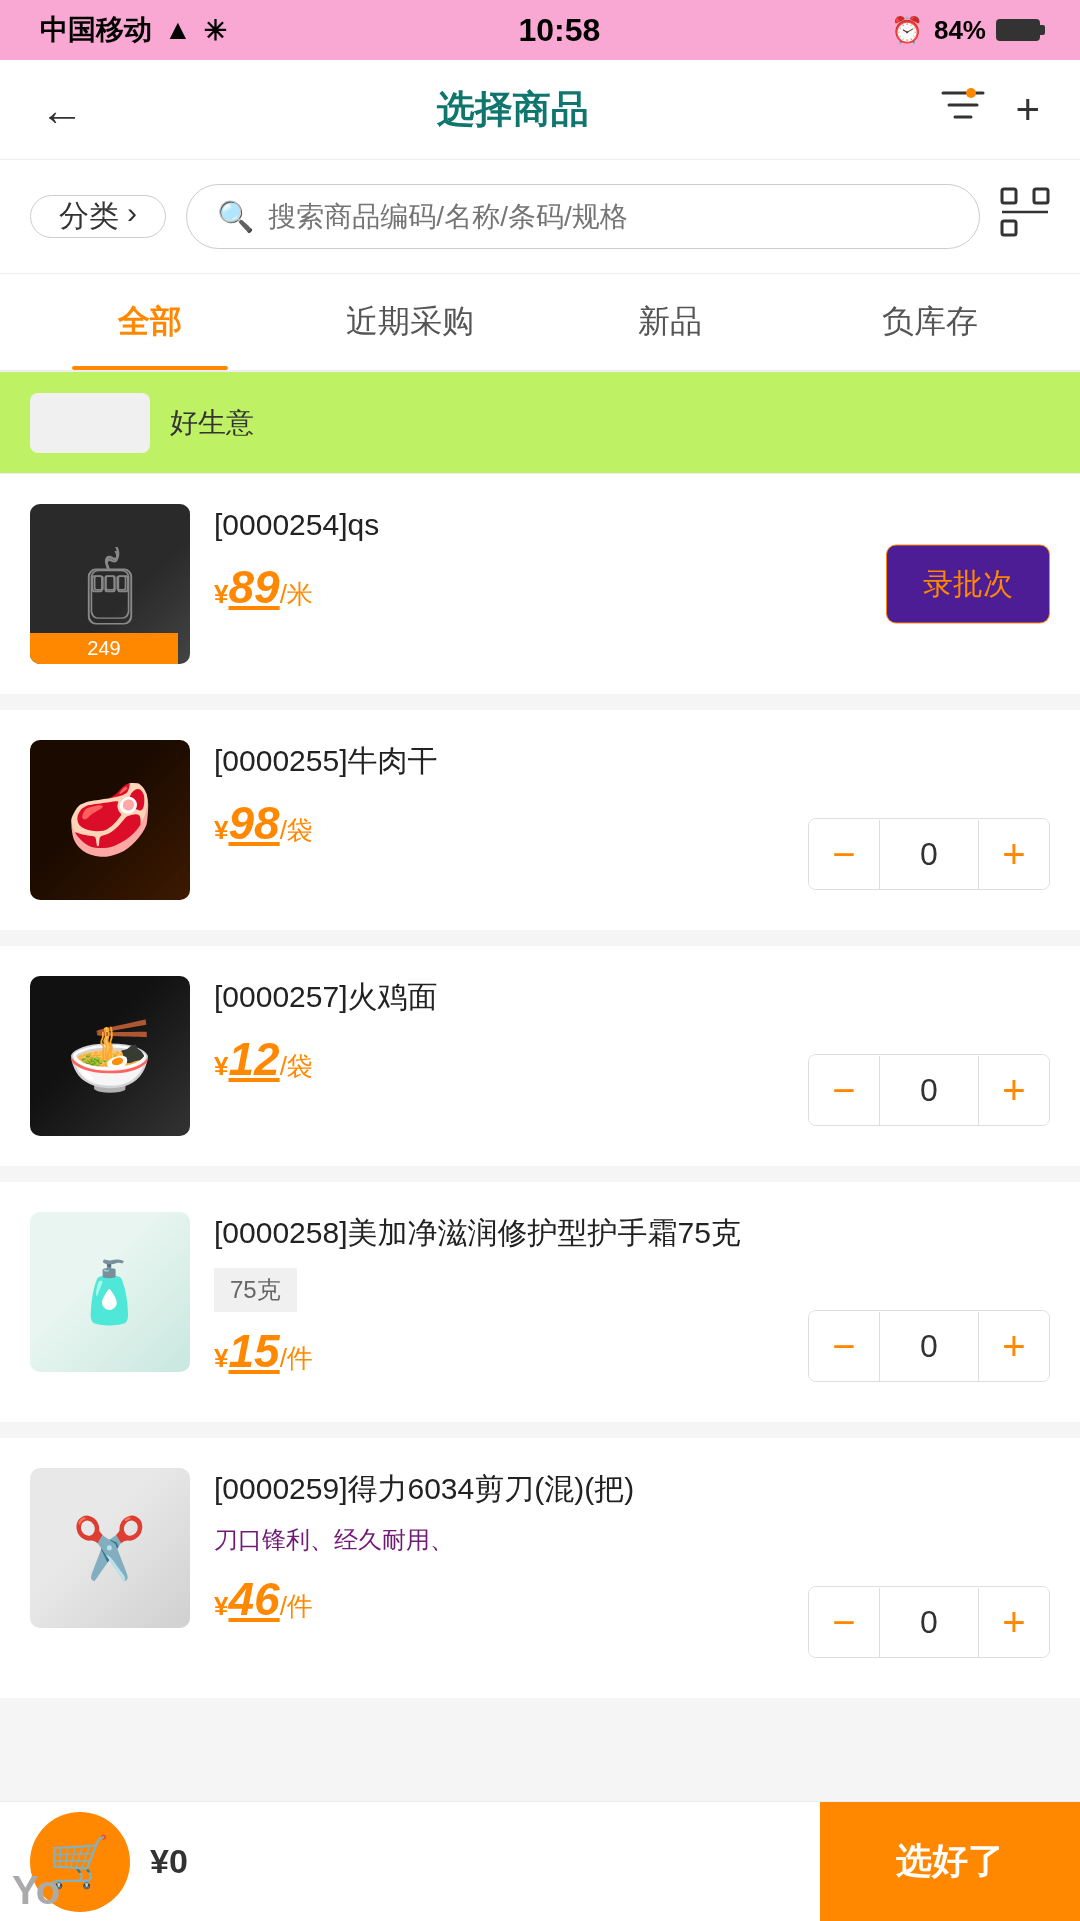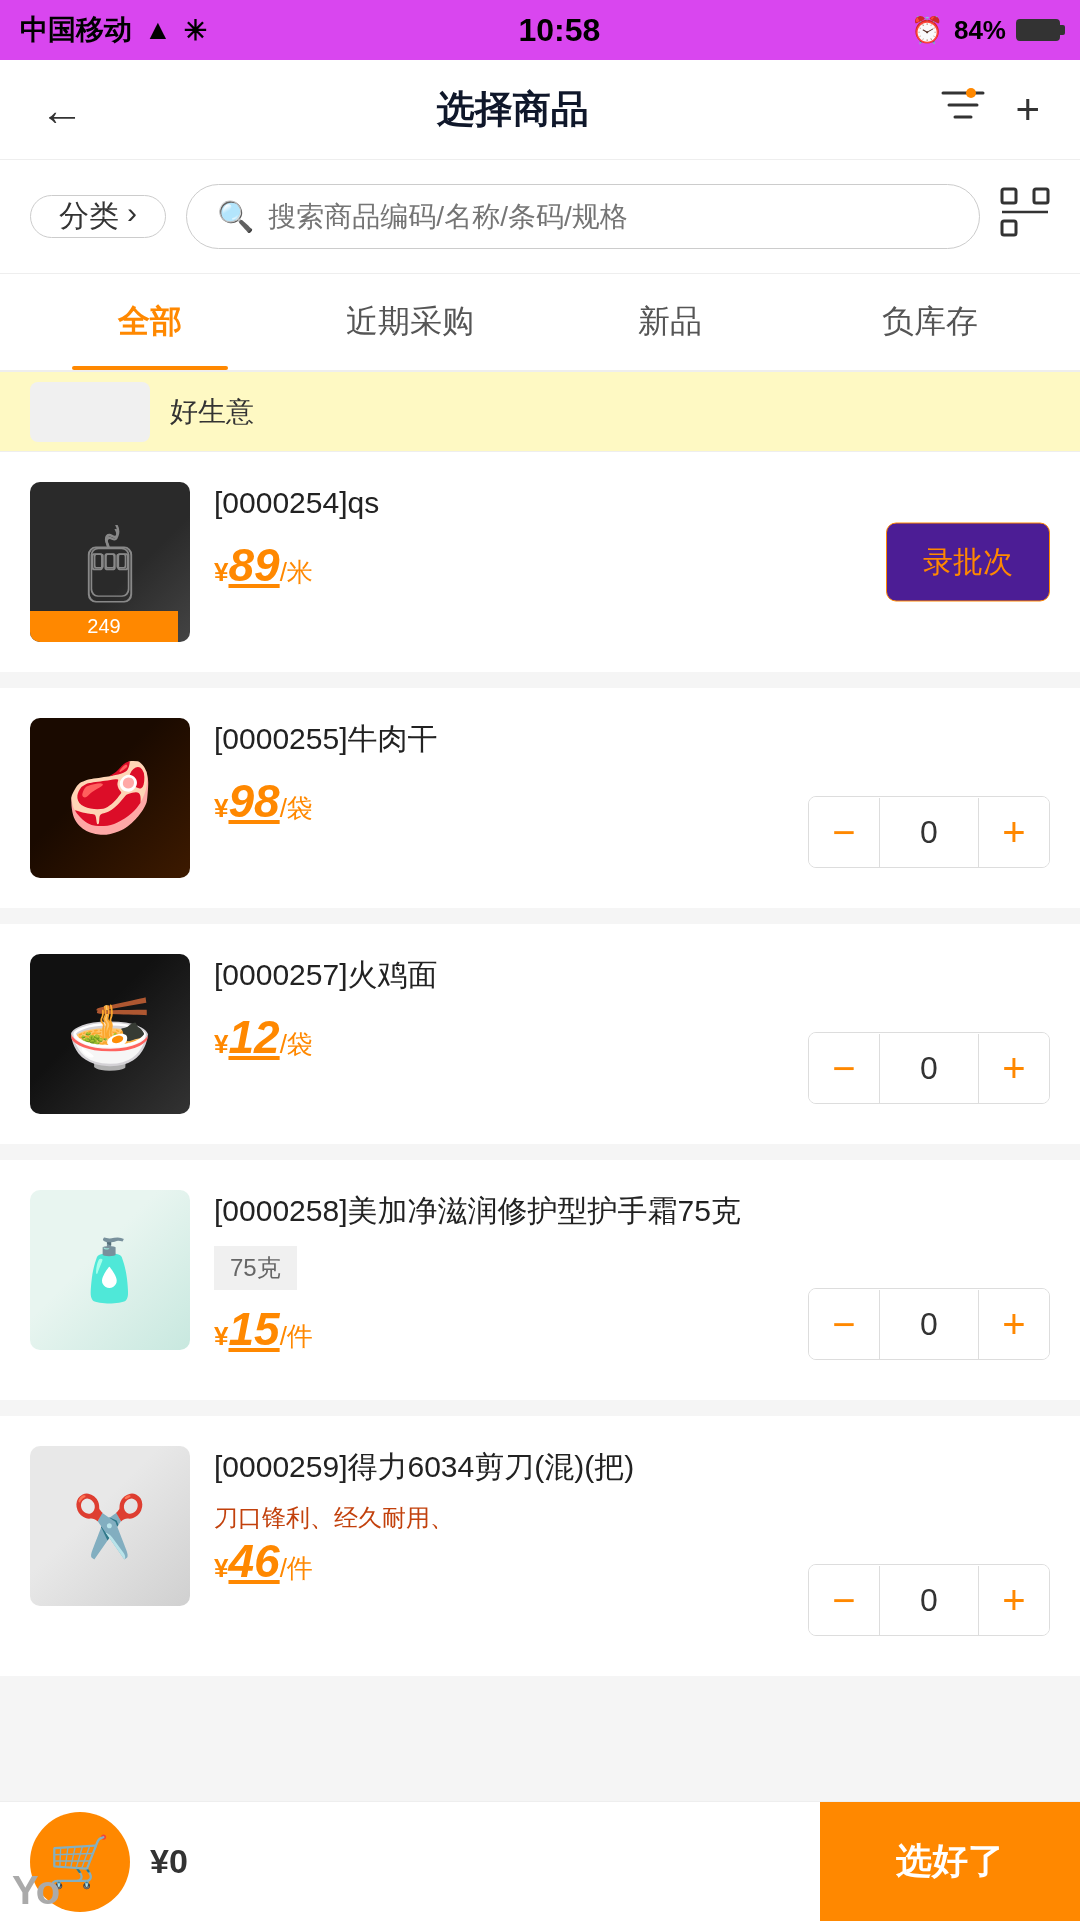--- a/index.html
+++ b/index.html
@@ -8,26 +8,26 @@
       width: 1080px;
       min-height: 1921px;
       background: #f5f5f5;
       font-family: -apple-system, 'PingFang SC', 'Helvetica Neue', sans-serif;
       position: relative;
       overflow-x: hidden;
     }
 
     
     .status-bar {
-      background: #d946ef;
+      background: #f9a8d4;
       height: 60px;
       display: flex;
       align-items: center;
       justify-content: space-between;
-      padding: 0 20px;
+      padding: 0 40px;
       font-size: 28px;
       font-weight: 600;
     }
     .status-left { display: flex; align-items: center; gap: 12px; }
     .status-center { font-size: 32px; font-weight: 600; }
     .status-right { display: flex; align-items: center; gap: 10px; font-size: 26px; }
     .battery-icon {
       display: inline-block;
       width: 44px; height: 22px;
       border: 3px solid #333;
@@ -51,21 +51,21 @@
       height: 100px;
       display: flex;
       align-items: center;
       justify-content: space-between;
       padding: 0 40px;
       border-bottom: 1px solid #eee;
     }
     .nav-title {
       font-size: 38px;
       font-weight: 600;
-      color: #0f172a;
+      color: #0f766e;
     }
     .nav-right {
       display: flex;
       align-items: center;
       gap: 30px;
     }
     .nav-icon {
       font-size: 42px;
       color: #333;
       cursor: pointer;
@@ -148,25 +148,25 @@
       bottom: 0; left: 50%;
       transform: translateX(-50%);
       width: 60%;
       height: 4px;
       background: #f80;
       border-radius: 2px;
     }
 
     
     .partial-item {
-      background: #fef9c3;
+      background: #bef264;
       padding: 16px 30px;
       display: flex;
       align-items: center;
-      height: 80px;
+      height: 102px;
       overflow: hidden;
       border-bottom: 1px solid #eee;
       text-align: right;
     }
     .partial-thumb {
       width: 120px;
       height: 60px;
       background: #f0f0f0;
       border-radius: 8px;
       overflow: hidden;
@@ -216,22 +216,22 @@
       background: #f0f0f0;
       color: #666;
       font-size: 24px;
       padding: 6px 16px;
       border-radius: 0;
       margin-bottom: 12px;
     }
 
     .product-desc {
       font-size: 24px;
-      color: #c2410c;
-      margin-bottom: 0;
+      color: #701a75;
+      margin-bottom: 16px;
     }
 
     .product-price {
       display: flex;
       align-items: baseline;
       gap: 0;
     }
 
     .price-symbol {
       font-size: 26px;

